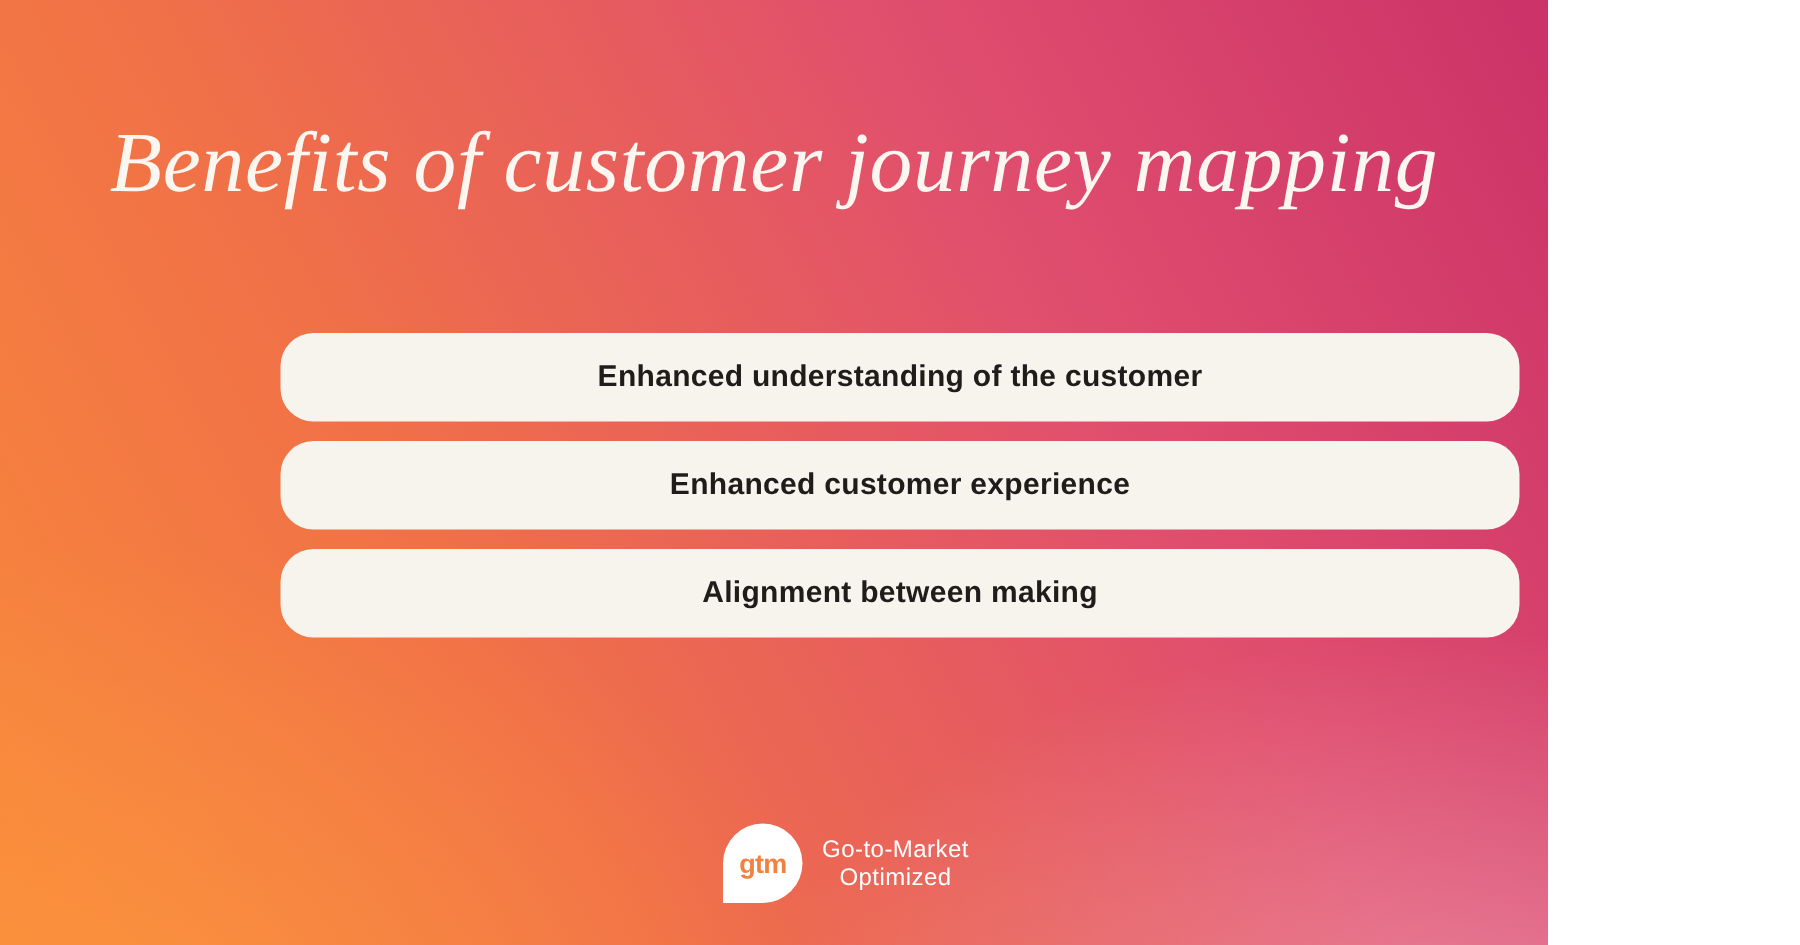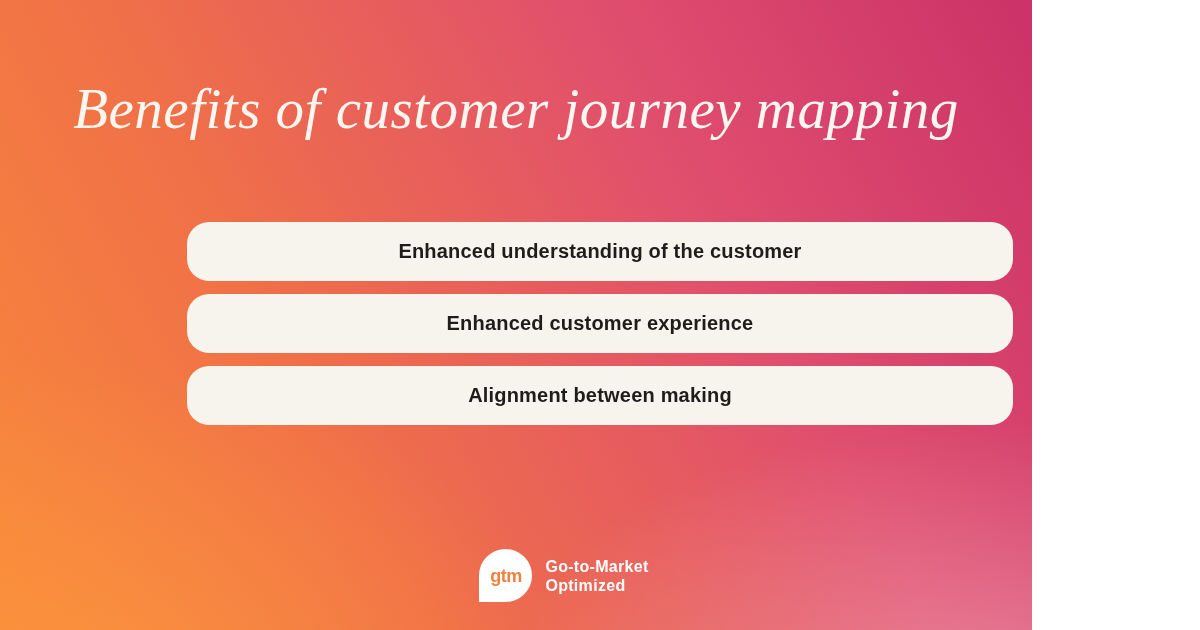--- a/index.html
+++ b/index.html
@@ -85,24 +85,25 @@
     color: #F0813E;
     transform: translateY(1px);
   }
   .brand {
     display: flex;
     flex-direction: column;
     justify-content: center;
   }
   .brand-line {
     font-size: 16px;
-    font-weight: 700;
+    font-weight: 400;
     letter-spacing: 0.3px;
     color: #FFFFFF;
     line-height: 19px;
+    text-align: center;
   }
 </style>
 </head>
 <body>
 
 <div class="canvas">
 
   <h1 class="title">Benefits of customer journey mapping</h1>
 
   <div class="cards">

